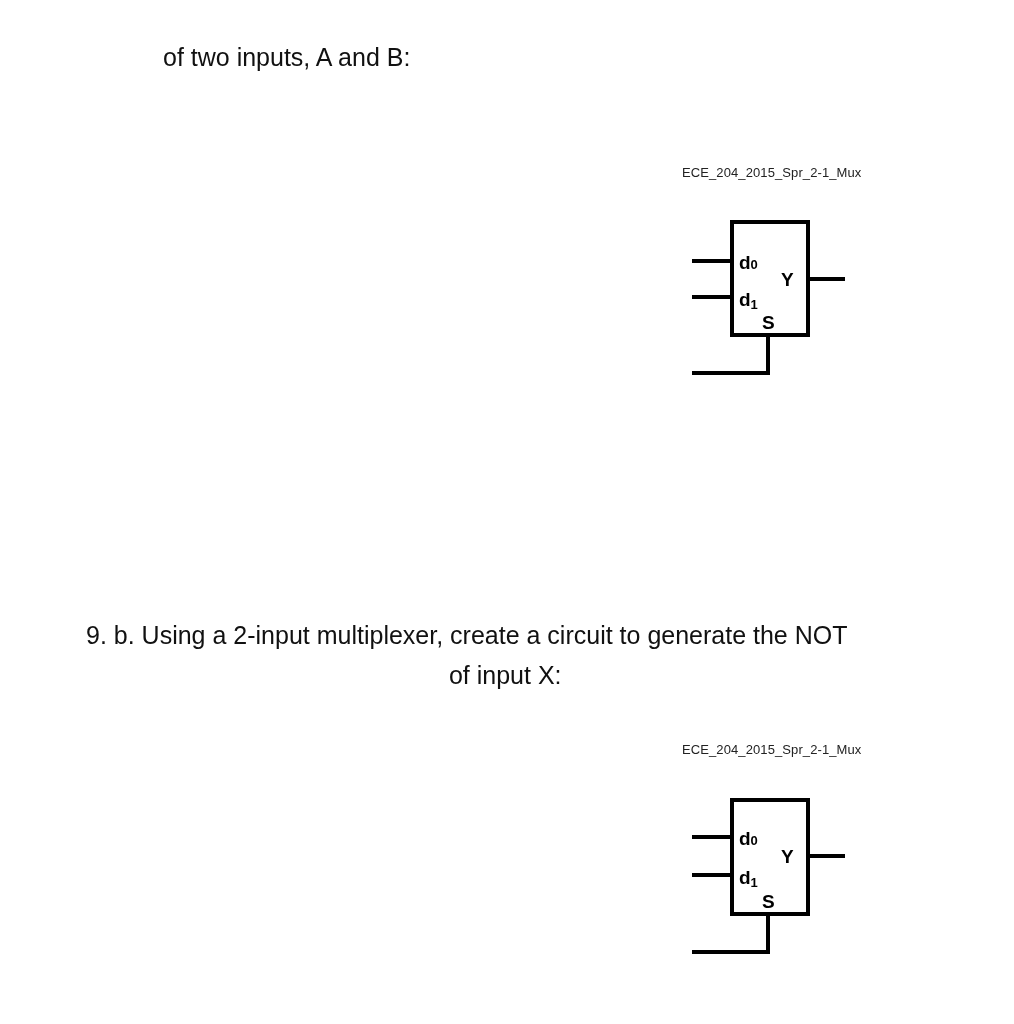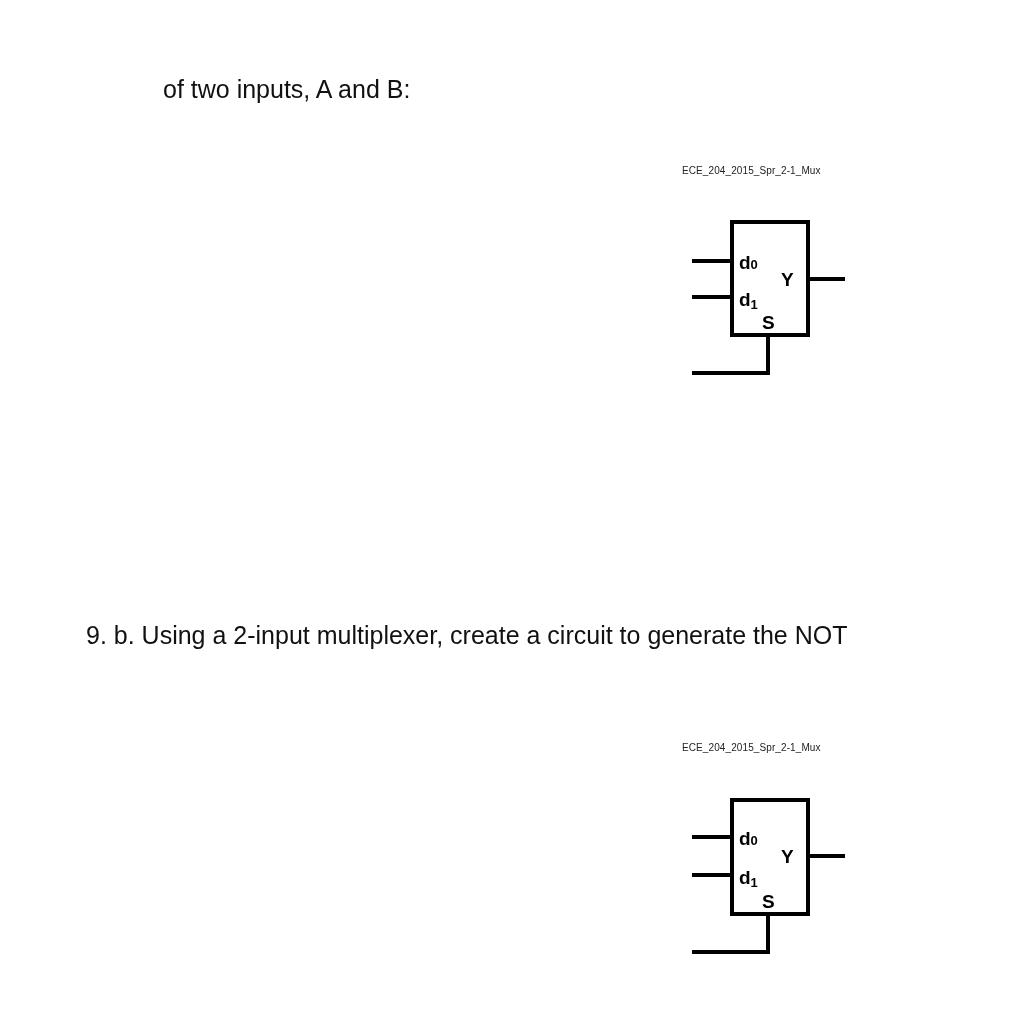--- a/index.html
+++ b/index.html
@@ -1,20 +1,20 @@
 <!DOCTYPE html>
 <html><head>
 <meta charset="utf-8">
 <style>
   html, body { margin: 0; padding: 0; background: #ffffff; }
   body { width: 1014px; height: 1024px; position: relative; overflow: hidden; font-family: "Liberation Sans", "DejaVu Sans", sans-serif; color: #000; }
   .q { position: absolute; left: 86px; font-size: 25px; line-height: 40px; color: #111; }
-  .q .l2 { display: block; padding-left: 77px; margin-top: 32px; }
+  .q .l2 { display: block; padding-left: 77px; }
   .mux { position: absolute; width: 200px; height: 230px; }
-  .mux .cap { position: absolute; left: 12px; top: 5px; font-size: 10px; color: #222; white-space: nowrap; letter-spacing: 0.1px; }
+  .mux .cap { position: absolute; left: 12px; top: 5px; font-size: 13px; color: #222; white-space: nowrap; letter-spacing: 0.1px; }
   .mux svg { position: absolute; left: 0; top: 0; }
   .lbl { font-family: "Liberation Sans", sans-serif; font-weight: bold; fill: #000; }
 </style>
 </head>
 <body>
 
 <div class="q" style="top:37px;">
   <span class="l2">of two inputs, A and B:</span>
 </div>
 
@@ -28,20 +28,21 @@
     <polyline points="98,175 98,213 22,213" fill="none" stroke="#000" stroke-width="4"></polyline>
     <text class="lbl" x="69" y="109" font-size="19"><tspan>d</tspan><tspan font-size="13" dy="0">0</tspan></text>
     <text class="lbl" x="69" y="146" font-size="19"><tspan>d</tspan><tspan font-size="13" dy="3">1</tspan></text>
     <text class="lbl" x="111" y="126" font-size="19">Y</text>
     <text class="lbl" x="92" y="169" font-size="19">S</text>
   </svg>
 </div>
 
 <div class="q" style="top:615px;text-align:center;">
   <span>9. b. Using a 2-input multiplexer, create a circuit to generate the NOT</span>
+  <span class="l2">of input X:</span>
 </div>
 
 <div class="mux" style="left:670px; top:737px;">
   <div class="cap">ECE_204_2015_Spr_2-1_Mux</div>
   <svg width="200" height="230" viewBox="0 0 200 230">
     <rect x="62" y="63" width="76" height="114" fill="#fff" stroke="#000" stroke-width="4"></rect>
     <line x1="22" y1="100" x2="62" y2="100" stroke="#000" stroke-width="4"></line>
     <line x1="22" y1="138" x2="62" y2="138" stroke="#000" stroke-width="4"></line>
     <line x1="138" y1="119" x2="175" y2="119" stroke="#000" stroke-width="4"></line>
     <polyline points="98,177 98,215 22,215" fill="none" stroke="#000" stroke-width="4"></polyline>

